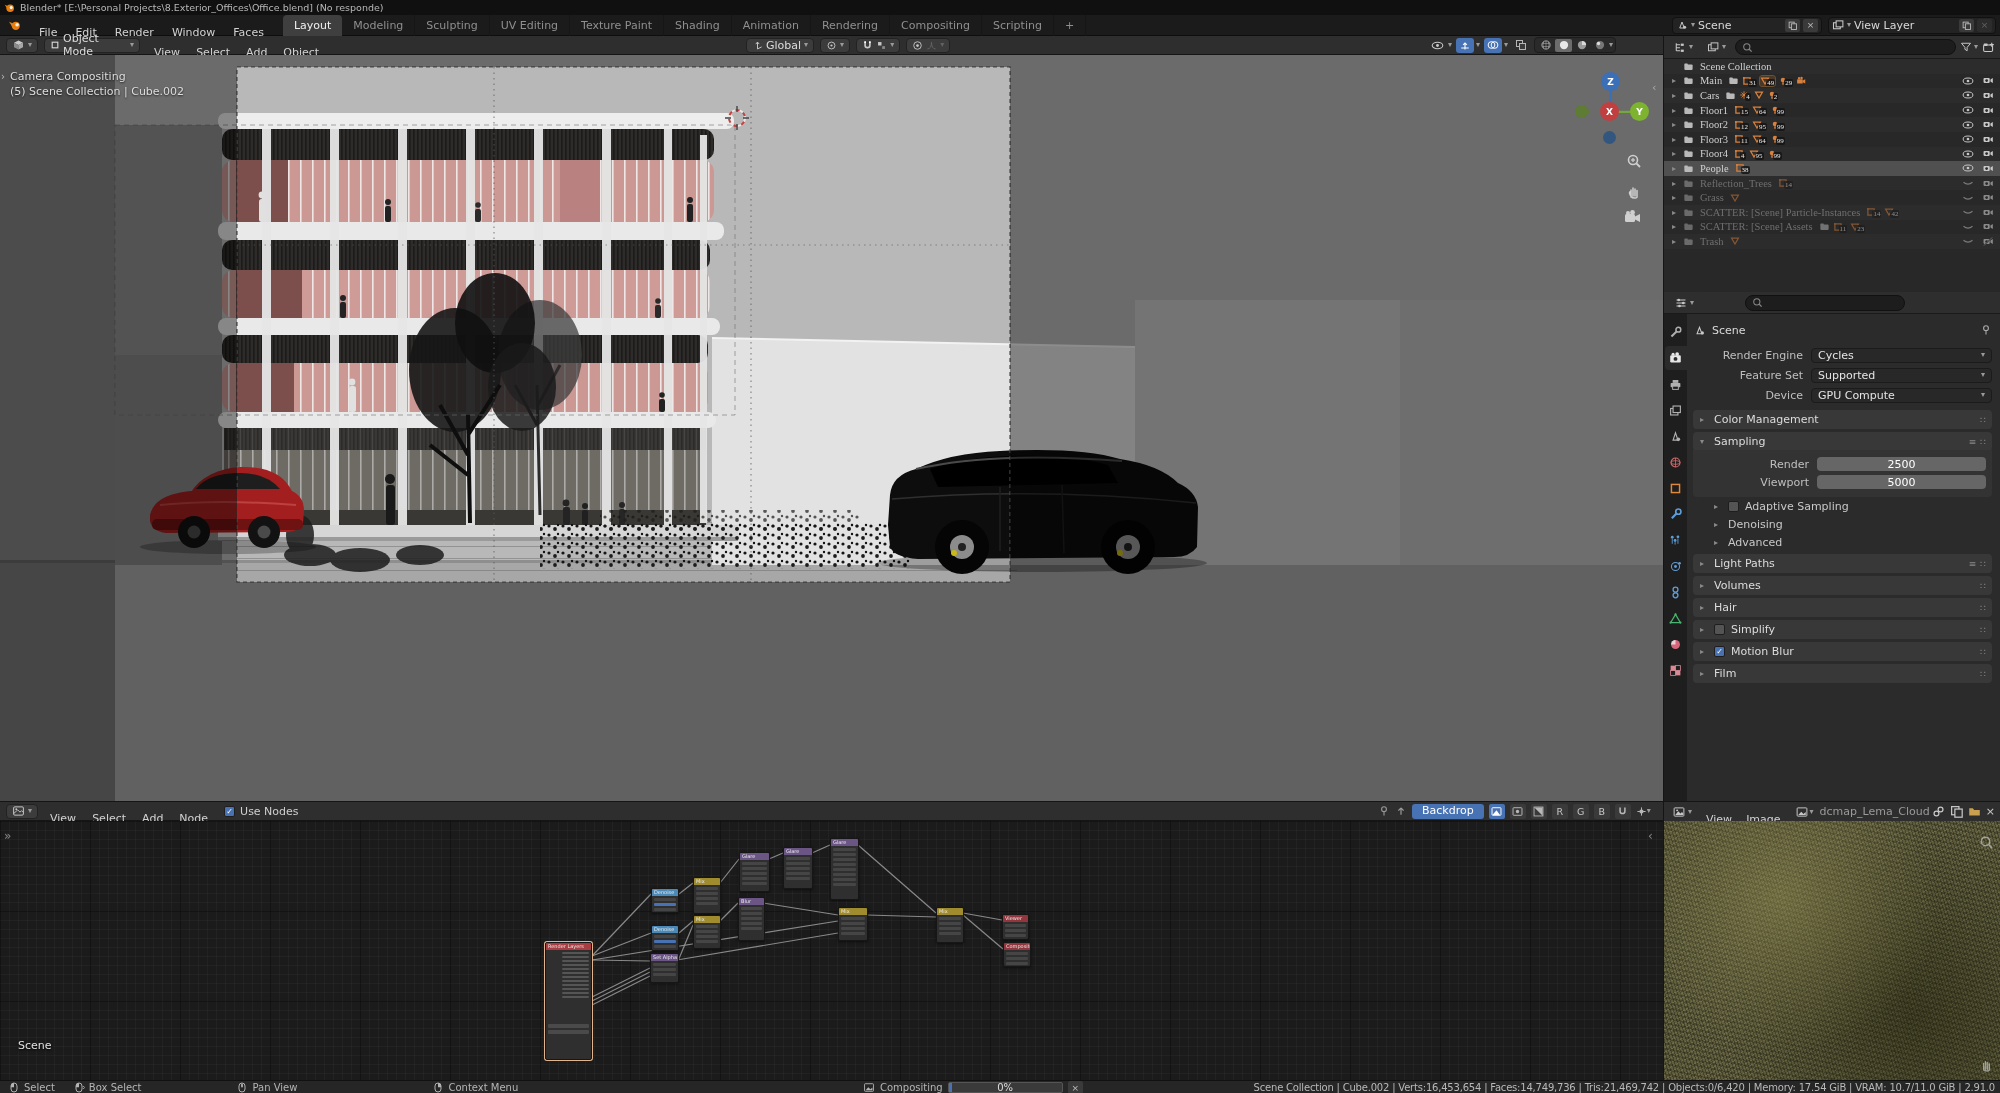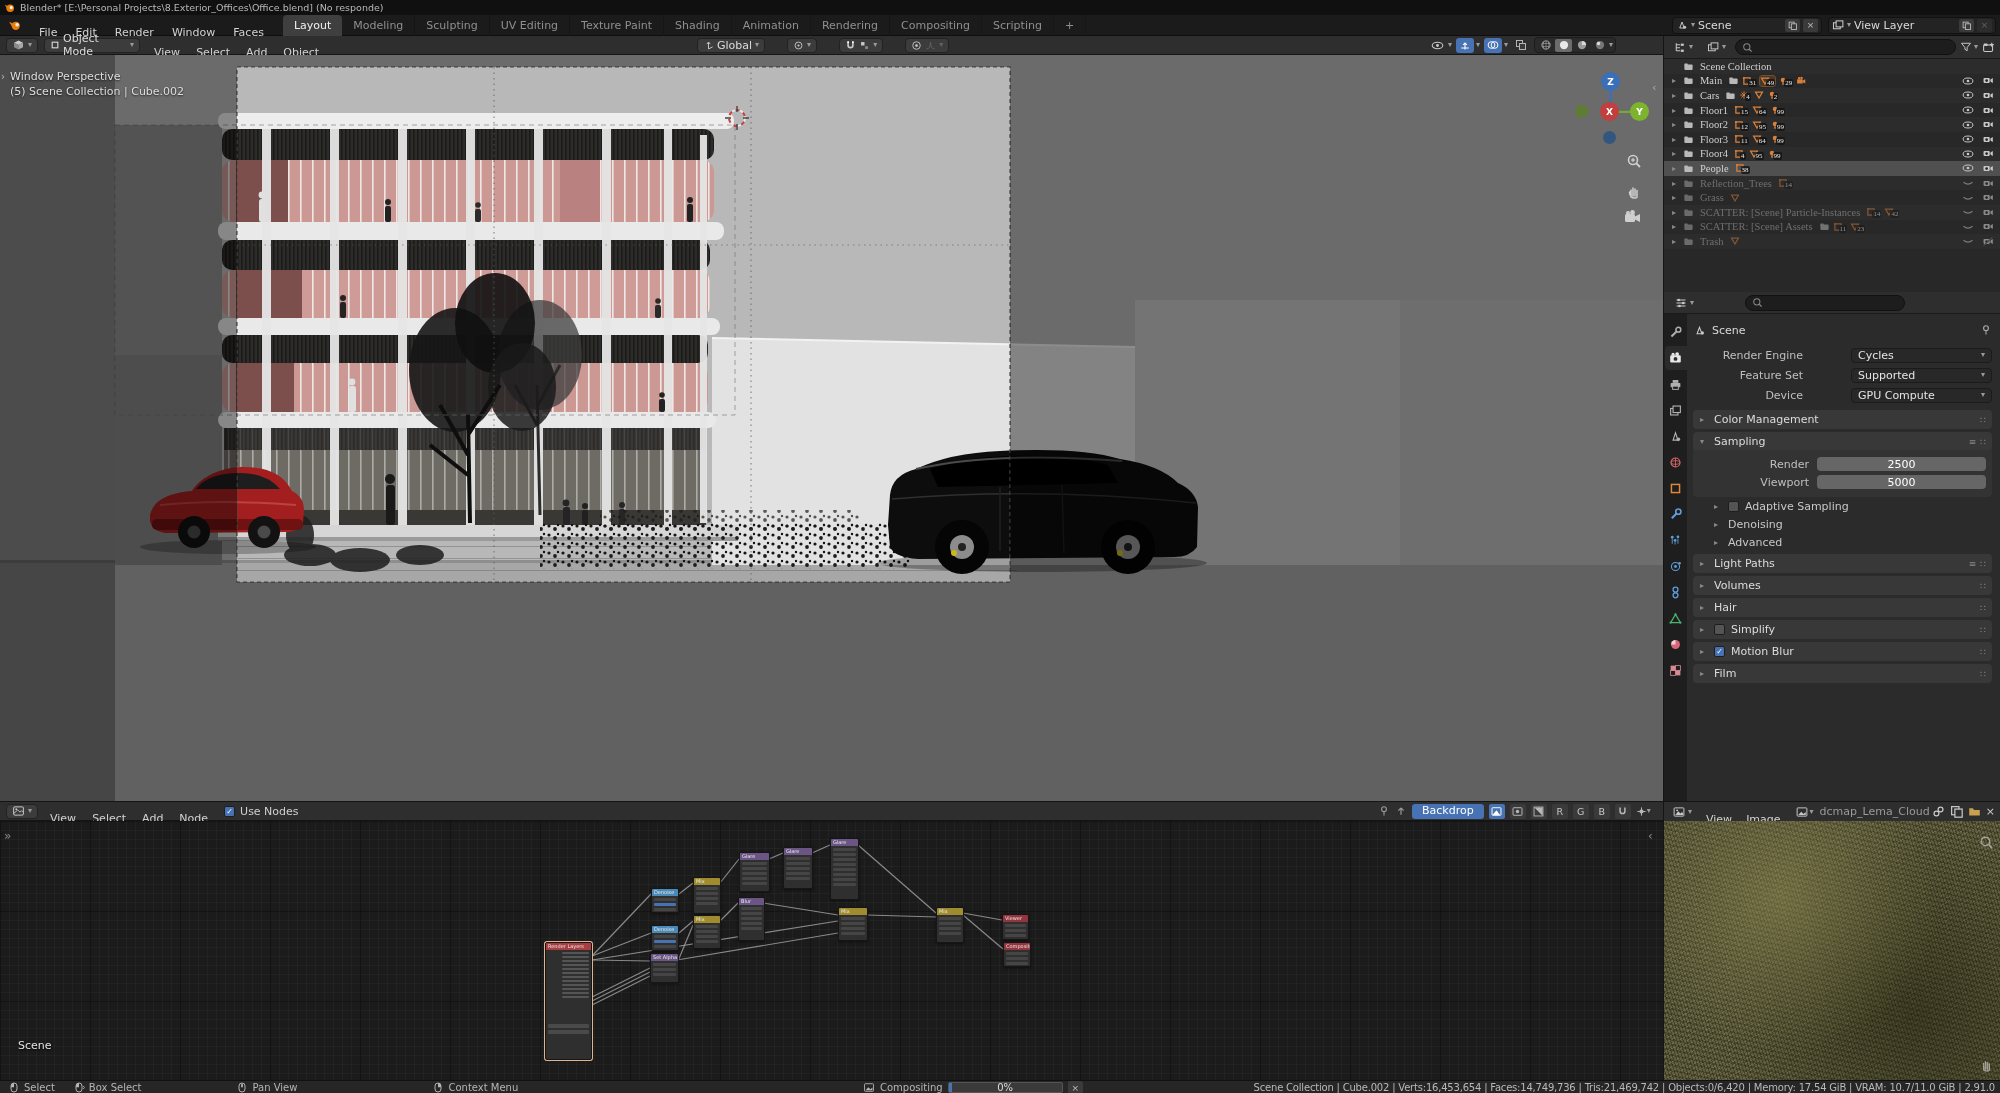--- a/index.html
+++ b/index.html
@@ -51,21 +51,21 @@
   
   #props{left:1663px;top:292px;width:337px;height:509px;background:#2b2b2b;border-left:1px solid #151515;overflow:hidden;}
   #props-hdr{height:22px;background:#2e2e2e;display:flex;align-items:center;gap:6px;padding:0 6px;border-bottom:1px solid #1a1a1a;}
   #prop-tabs{position:absolute;left:0;top:22px;width:23px;bottom:0;background:#1e1e1e;display:flex;flex-direction:column;align-items:center;padding-top:6px;gap:2px;}
   .ptab{width:22px;height:24px;display:flex;align-items:center;justify-content:center;border-radius:4px 0 0 4px;}
   .ptab.active{background:#2b2b2b;}
   #prop-body{position:absolute;left:23px;top:22px;right:0;bottom:0;padding:6px 8px 0 6px;}
   .crumb{display:flex;align-items:center;gap:6px;height:20px;color:#dadada;margin-bottom:6px;}
   .prow{display:flex;align-items:center;height:18px;margin:2px 0;}
   .plabel{width:118px;text-align:right;padding-right:8px;color:#bfbfbf;}
-  .dd{flex:1;display:flex;align-items:center;background:#282828;border:1px solid #1b1b1b;border-radius:4px;height:15px;padding:0 6px;color:#e4e4e4;margin-left:40px;}
+  .dd{flex:1;display:flex;align-items:center;background:#282828;border:1px solid #1b1b1b;border-radius:4px;height:15px;padding:0 6px;color:#e4e4e4;}
   .dd .chev{margin-left:auto;}
   .slider{flex:1;background:#666;border-radius:4px;height:14px;display:flex;align-items:center;justify-content:center;color:#fff;}
   .sec{background:#383838;border-radius:4px;height:19px;display:flex;align-items:center;gap:6px;padding:0 7px;margin:3px 0;color:#dcdcdc;}
   .sec-flat{background:transparent;height:18px;display:flex;align-items:center;gap:6px;padding:0 7px 0 21px;color:#c8c8c8;}
   .sec .rt, .sec-flat .rt{margin-left:auto;color:#8a8a8a;letter-spacing:-1px;font-size:9px;display:flex;gap:5px;align-items:center;}
   .sec-body{background:#333;border-radius:0 0 4px 4px;margin-top:-4px;padding:4px 6px 5px 6px;}
   .chk{width:11px;height:11px;border-radius:2px;background:#545454;border:1px solid #1e1e1e;display:flex;align-items:center;justify-content:center;color:#fff;font-size:8px;}
   .chk.on{background:#4772b3;}
   
   #comp-hdr{left:0;top:801px;width:1663px;height:20px;background:#2e2e2e;display:flex;align-items:center;border-top:1px solid #151515;border-bottom:1px solid #151515;}
@@ -189,21 +189,21 @@
     <span style="flex:1">Object Mode</span>
       <span class="chev">▾</span>
   </span>
   <span id="vp-menus" class="row" style="margin-left:6px">
       <span class="menu-item">View</span>
       <span class="menu-item">Select</span>
       <span class="menu-item">Add</span>
       <span class="menu-item">Object</span>
     </span>
 
-  <span class="row" style="position:absolute;left:697px;gap:22px">
+  <span class="row" style="position:absolute;left:746px;gap:6px">
     <span class="hdr-btn">
       <svg width="11" height="11" viewBox="0 0 16 16">
           <path d="M8,13 L8,3 M8,3 l-2.5,3 M8,3 l2.5,3 M8,13 L14,10" stroke="#c8c8c8" stroke-width="1.4" fill="none"></path>
         </svg>
       <span>Global</span>
         <span class="chev">▾</span>
     </span>
     <span class="hdr-btn">
       <svg width="11" height="11" viewBox="0 0 16 16">
           <circle cx="8" cy="8" r="5" fill="none" stroke="#c8c8c8" stroke-width="1.3"></circle>
@@ -482,21 +482,21 @@
       <circle cx="737" cy="63" r="8" stroke="#e8e8e8" stroke-width="2" stroke-dasharray="4,4"></circle>
       <circle cx="737" cy="63" r="8" stroke="#c84040" stroke-width="2" stroke-dasharray="4,4" stroke-dashoffset="4"></circle>
       <path d="M737,51 V57 M737,69 V75 M725,63 H731 M743,63 H749" stroke="#444" stroke-width="1.4"></path>
     </g>
 
     <path d="M0,0 H1663 V746 H0 Z M237,12 H1010 V527 H237 Z" fill="rgba(0,0,0,.42)" fill-rule="evenodd"></path>
     <rect x="0" y="0" width="115" height="746" fill="rgba(20,20,20,.35)"></rect>
   </svg>
 
   <div class="vp-hud">
-    <div>Window Perspective</div>
+    <div>Camera Compositing</div>
     <div>(5) Scene Collection | Cube.002</div>
   </div>
   <div class="abs" style="left:1px;top:16px;color:#bbb;font-size:10px">›</div>
 
   <div>
     <svg class="abs" style="left:1570px;top:12px" width="86" height="46" viewBox="0 0 86 46">
       <line x1="41" y1="15" x2="40" y2="45" stroke="#3b6fb8" stroke-width="2.5"></line>
       <line x1="40" y1="45" x2="70" y2="45" stroke="#76a73c" stroke-width="2.5"></line>
       <circle cx="12" cy="45" r="7" fill="#5e7c34"></circle>
         <circle cx="40" cy="73" r="7" fill="#33567f"></circle>

